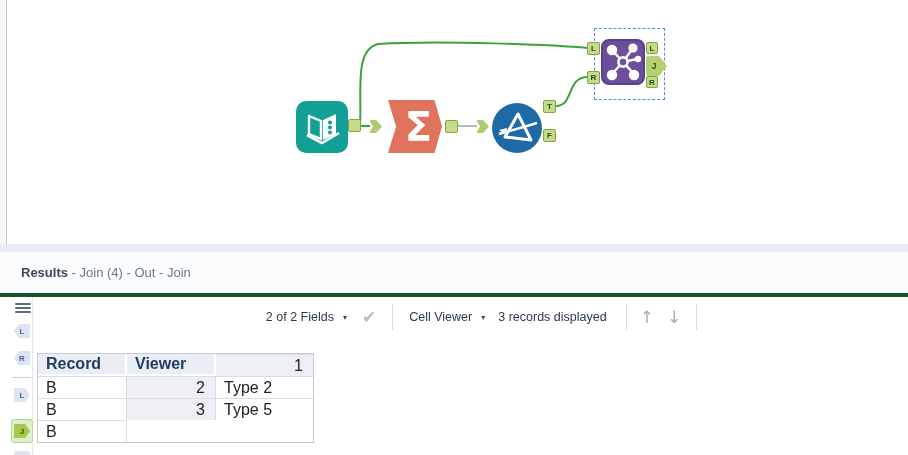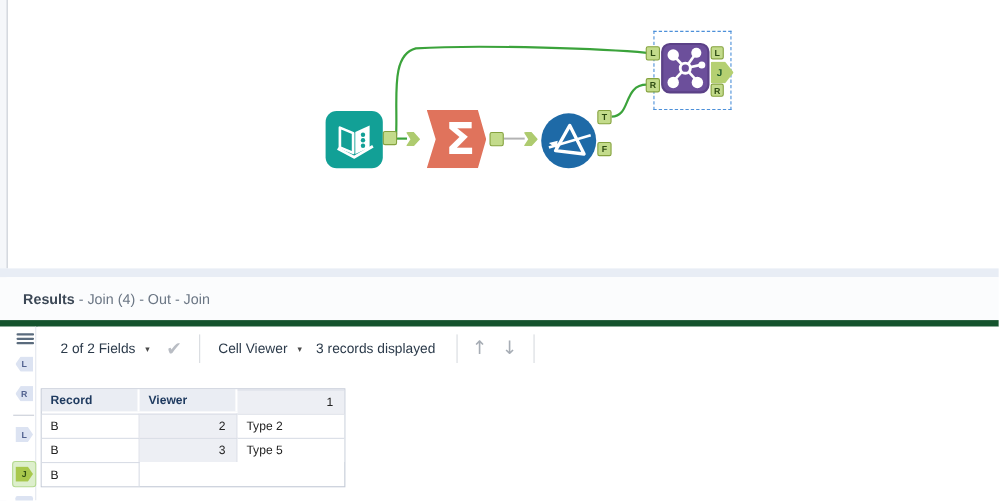--- a/index.html
+++ b/index.html
@@ -34,47 +34,47 @@
       clip-path:polygon(0 0, 62% 0, 100% 50%, 62% 100%, 0 100%);
       font-size:9px; color:#1f5c2d; padding-right:5px; }
 
   #annotation { left:478px; top:152px; width:74px; height:47px; background:#fff;
       border:1px solid #8a8a8a; padding:4px 5px; font-size:11px; font-weight:bold;
       color:#4f4f4f; line-height:1.6; }
 
   
   #panel-sep { left:0; top:244px; width:908px; height:8px; background:#e8edf5; }
   #results-header { left:0; top:252px; width:908px; height:45px; background:#fbfcfd;
-      border-bottom:6px solid #14532d; display:flex; align-items:center; padding-left:21px;
+      border-bottom:4px solid #14532d; display:flex; align-items:center; padding-left:21px;
       font-size:13px; color:#6b7684; }
   #results-header b { color:#3c4856; font-weight:bold; }
 
   #sidebar { left:0; top:297px; width:33px; height:158px; background:#fff; border-right:1px solid #e3e7ee; }
   .sb-badge { position:absolute; left:14px; width:16px; height:14px; background:#dce3f2;
       display:flex; align-items:center; justify-content:center; font-size:8px; font-weight:bold; color:#51618f; }
   .sb-in  { clip-path:polygon(30% 0, 100% 0, 100% 100%, 30% 100%, 0 50%); }
   .sb-out { clip-path:polygon(0 0, 70% 0, 100% 50%, 70% 100%, 0 100%); }
   #sb-list { left:15px; top:303px; width:16px; height:13px; }
   #sb-list i { display:block; height:2px; background:#5a6b7d; margin-bottom:2px; border-radius:1px; }
   #sb-divider { left:12px; top:377px; width:19px; height:1px; background:#c9ced8; }
   #sb-sel { left:11px; top:419px; width:22px; height:24px; background:#ddefcc;
       border:1px solid #b4d98f; border-radius:3px; }
   #sb-sel .sb-badge { left:2px; top:4px; background:#a8c84c; color:#335214; }
   #sb-partial { left:14px; top:451px; width:16px; height:5px; background:#dce3f2; border-radius:2px 2px 0 0; }
 
   #toolbar { left:34px; top:297px; width:874px; height:40px; background:#fff;
-      display:flex; align-items:center; padding-left:21px; font-size:12.5px; color:#2b3a4a; }
+      display:flex; align-items:center; padding-left:21px; font-size:12.5px; color:#2b3a4a;justify-content:center; }
   .tb-caret { font-size:8px; color:#4a4a4a; margin-left:9px; }
   .tb-check { color:#b9bdc4; font-size:17px; margin-left:15px; }
   .tb-div { width:1px; height:26px; background:#d8dbdf; margin-left:16px; }
   .tb-label { margin-left:16px; }
   .tb-arrow { color:#a7adb5; font-size:17px; margin-left:13px; font-family:"DejaVu Sans", sans-serif; }
 
   #grid { left:37px; top:353px; display:grid; grid-template-columns:89px 89px 97px;
-      border:1px solid #c4cad6; font-size:11px; color:#222; }
+      border:1px solid #c4cad6; font-size:16px; color:#222; }
   .gh { background:#eaedf3; color:#1e3a5f; font-weight:bold; height:20px; line-height:20px;
       padding-left:8px; border-right:2px solid #fff; }
   .gh:last-child { border-right:none; }
   .gc { height:22px; line-height:22px; border-top:1px solid #d9dde6; border-right:1px solid #d9dde6;
       background:#fff; padding-left:8px; }
   .gc.num { background:#edeff4; text-align:right; padding-right:10px; padding-left:0; }
   .gc:nth-child(3n) { border-right:none; }
 </style>
 </head>
 <body>

